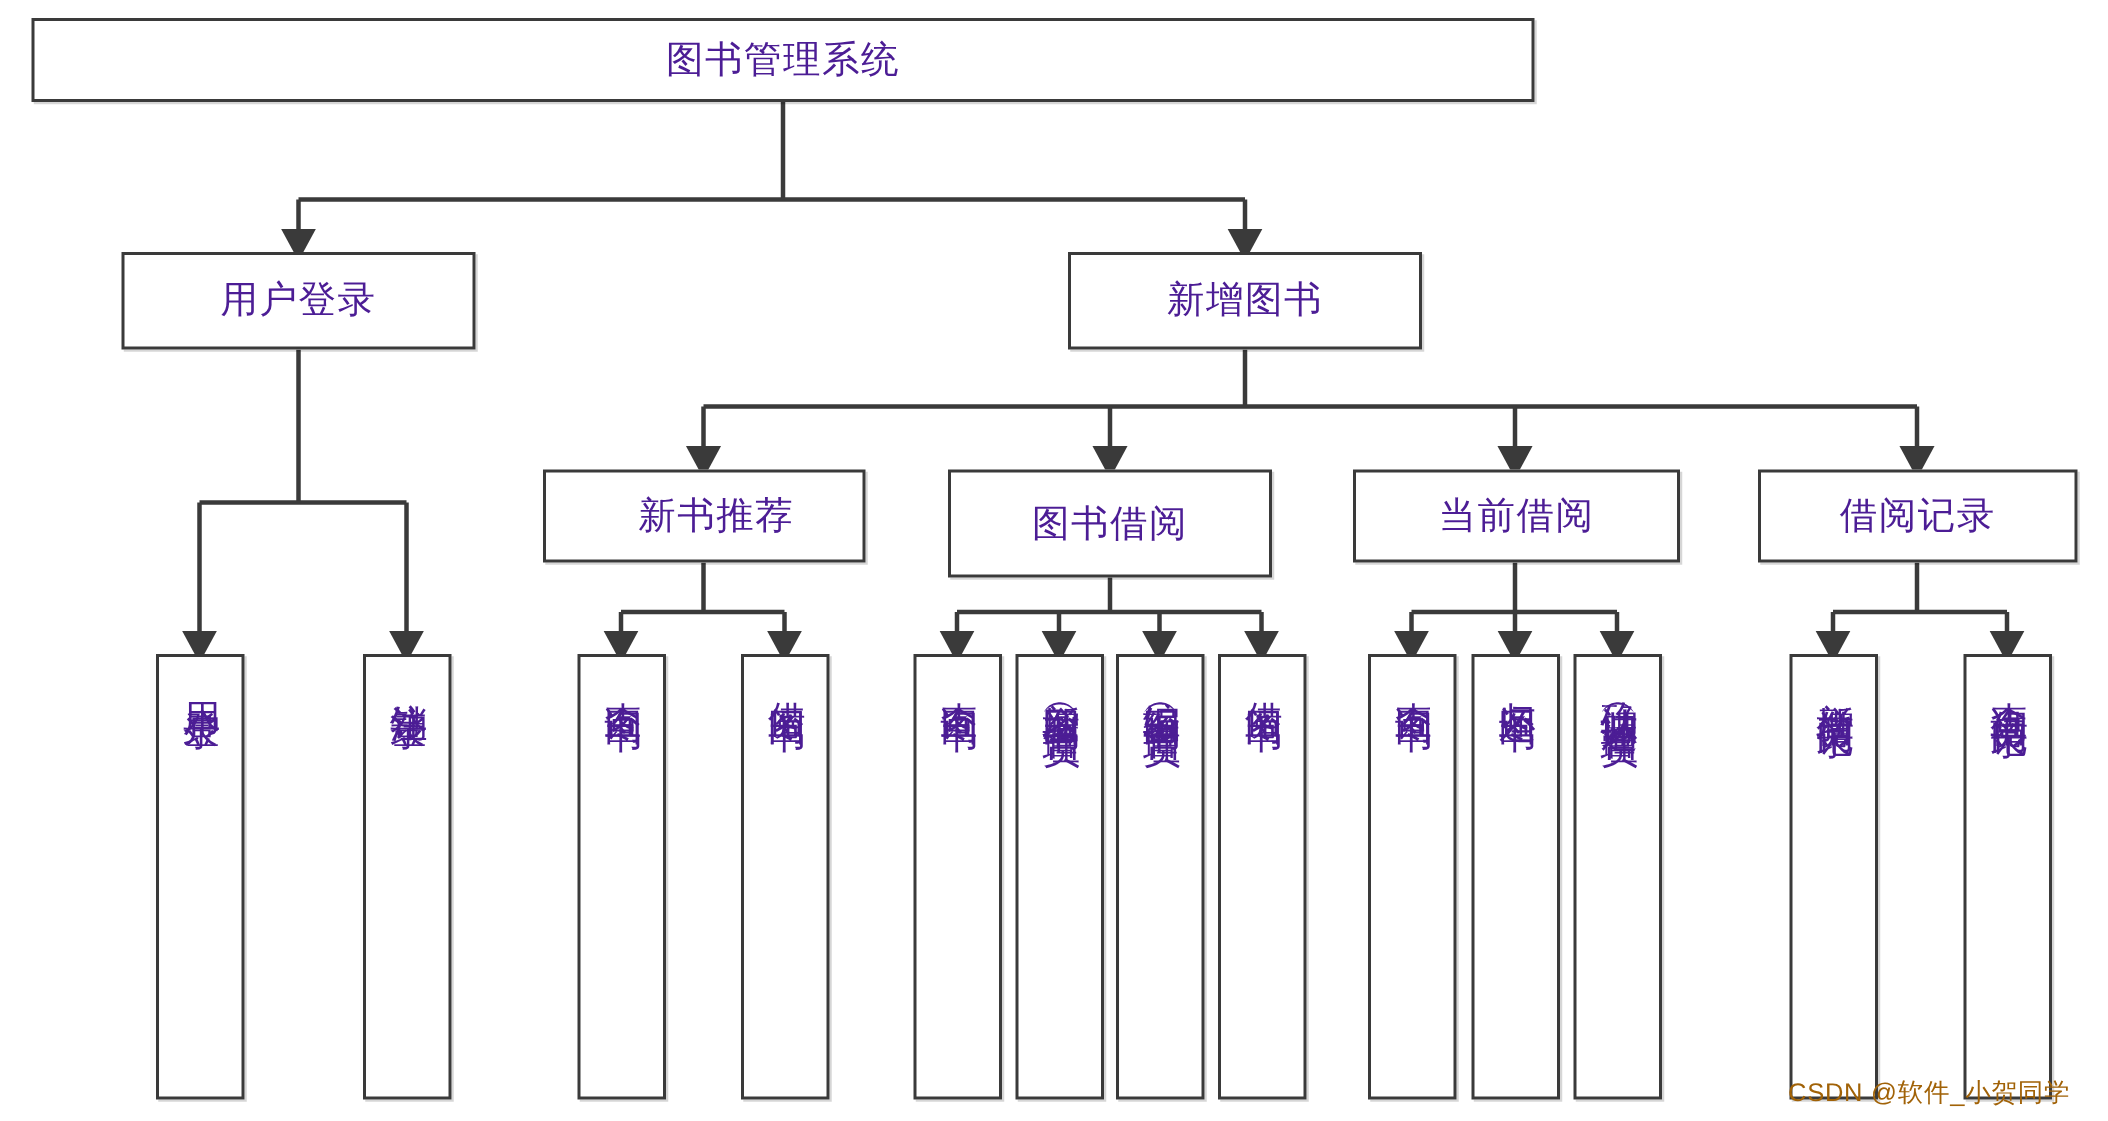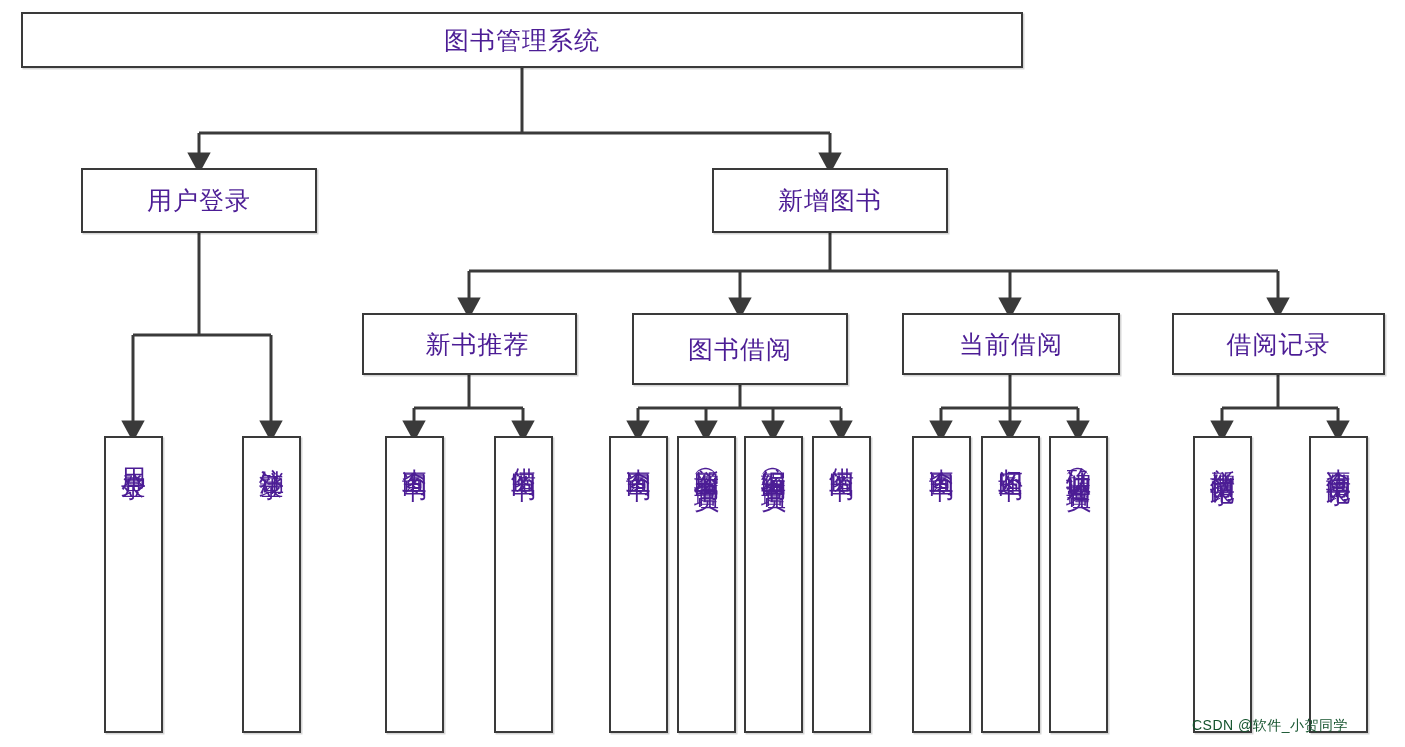--- a/index.html
+++ b/index.html
@@ -59,22 +59,22 @@
   .node.v .node-label {
     writing-mode: vertical-rl;
     text-orientation: upright;
     font-size: 25px;
     line-height: 1.0;
     letter-spacing: 3px;
     white-space: nowrap;
   }
   .watermark {
     position: absolute;
-    font-size: 14px;
-    color: #14532d;
+    font-size: 17px;
+    color: #a16207;
     white-space: nowrap;
     letter-spacing: 0.5px;
   }
 </style>
 </head>
 <body>
 
 <div id="diagram-canvas">
 
   <svg id="edge-layer" viewBox="0 0 1405 747" width="1405" height="747">

